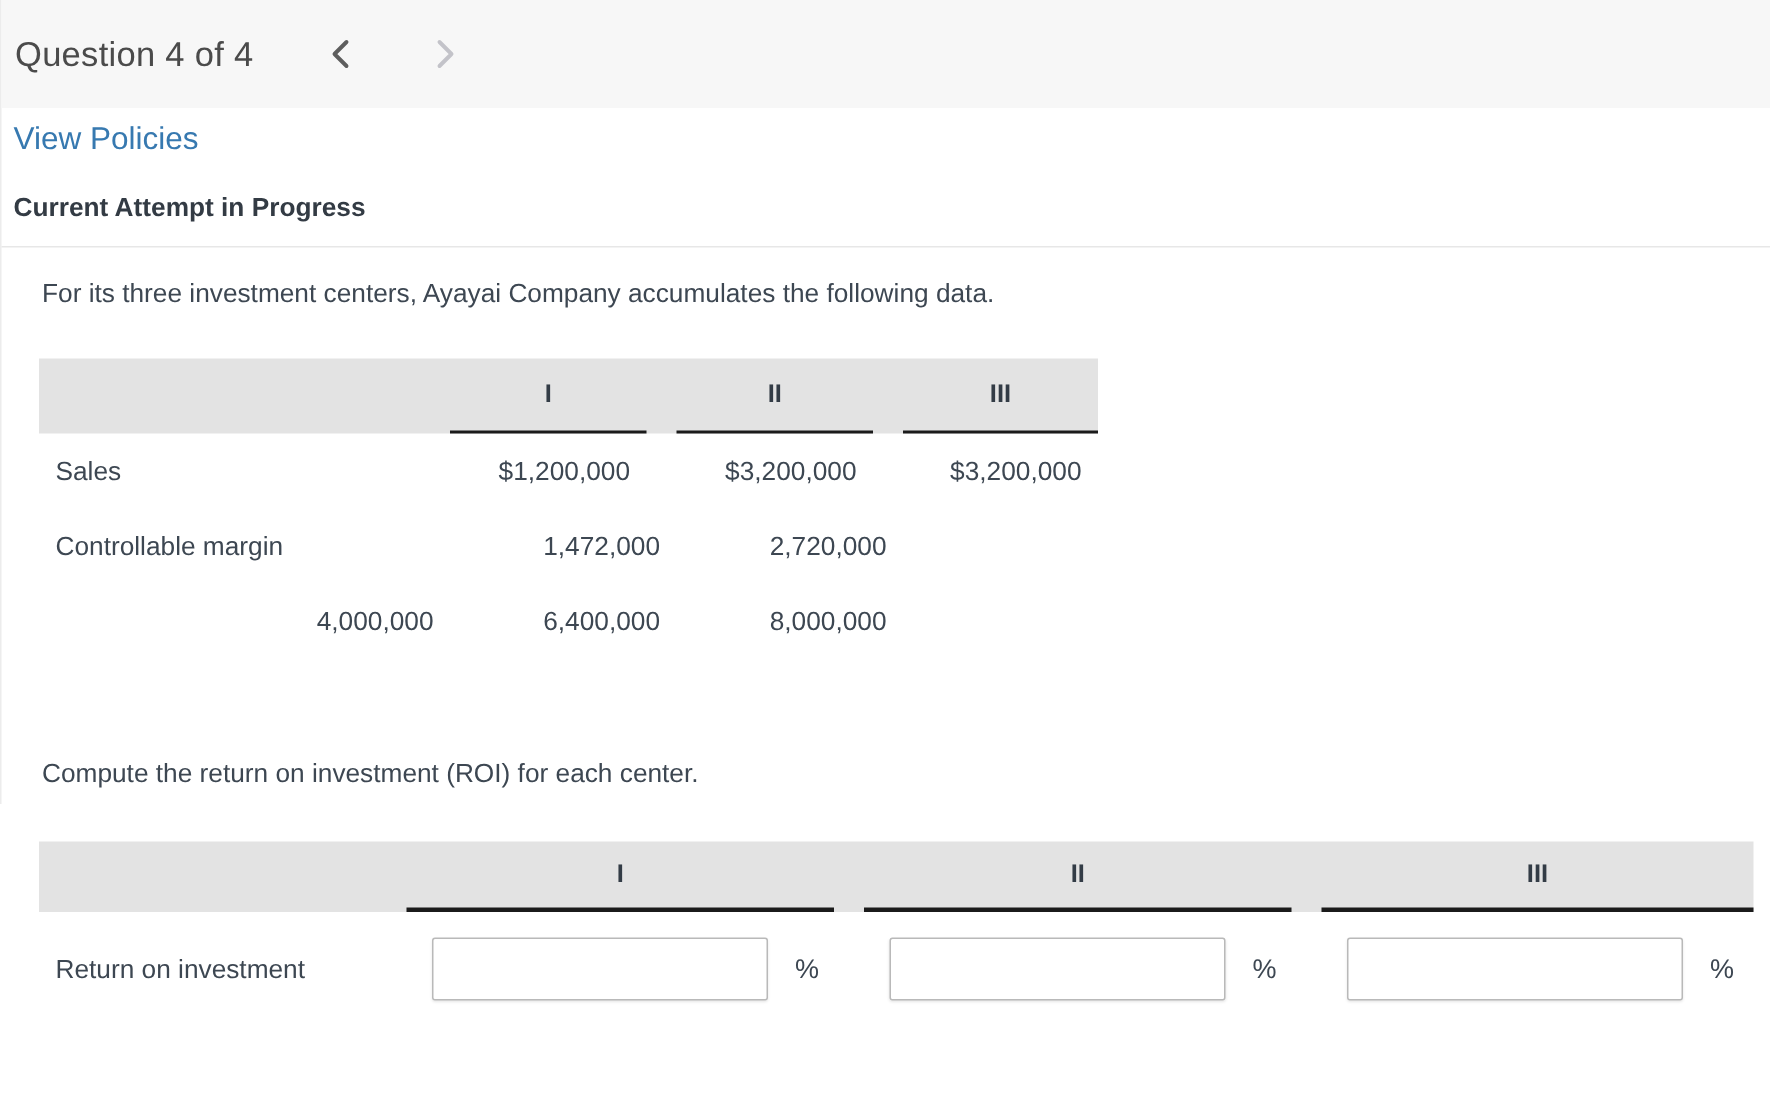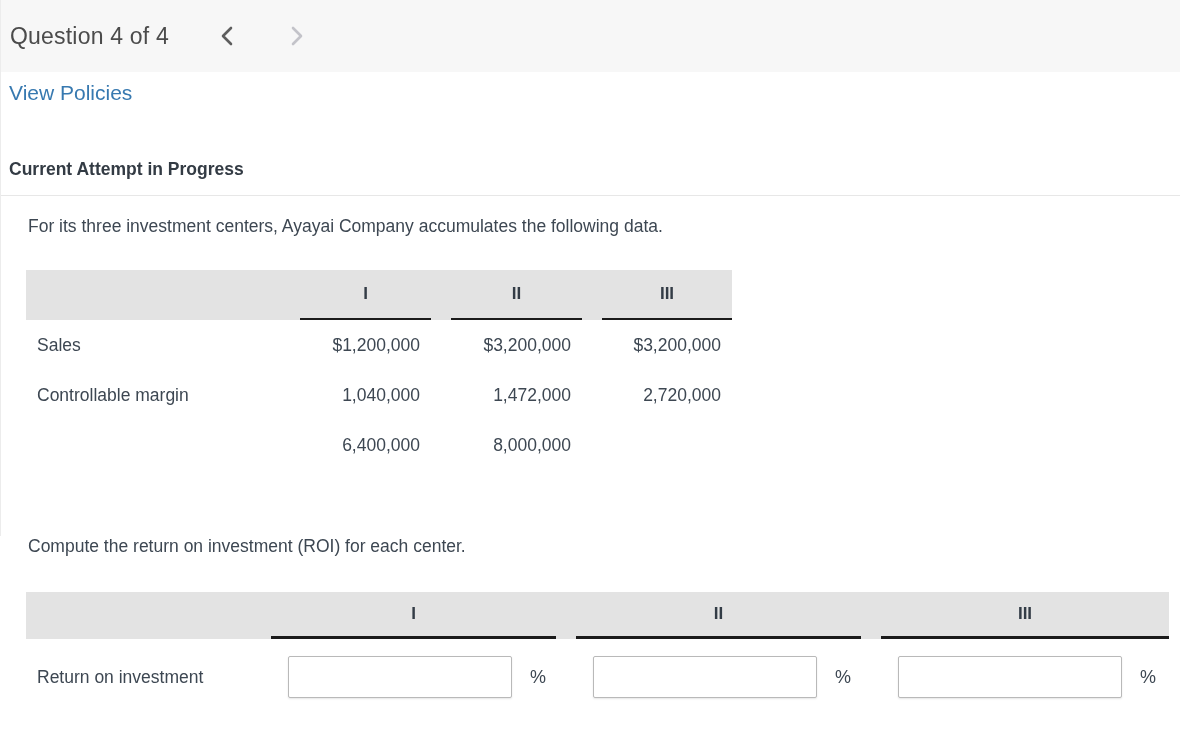--- a/index.html
+++ b/index.html
@@ -10,21 +10,21 @@
   
   .topbar { height:72px; background:#f7f7f7; display:flex; align-items:center; padding-left:9px; }
   .q-title { font-size:23px; color:#4b4b4b; letter-spacing:0.2px; }
   .nav-btn { background:none; border:none; cursor:pointer; display:flex; align-items:center; justify-content:center; width:28px; height:28px; }
   .nav-prev { margin-left:44px; }
   .nav-next { margin-left:42px; }
   .nav-btn svg { display:block; }
 
   
   .view-policies { display:inline-block; margin:9px 0 0 8px; font-size:21px; color:#3779b0; text-decoration:none; cursor:pointer; }
-  .section-heading { margin:54px 0 0 8px; font-size:17.5px; font-weight:bold; color:#333b44; }
+  .section-heading { margin:23px 0 0 8px; font-size:17.5px; font-weight:bold; color:#333b44; }
   .divider { margin-top:15px; border-bottom:1px solid #e7e7e7; width:100%; }
 
   .intro { margin:20px 0 0 27px; font-size:17.5px; color:#3d4752; }
   .prompt { margin:66px 0 0 27px; font-size:17.5px; color:#3d4752; }
 
   
   .table1 { margin:33px 0 0 25px; width:706px; }
   .t1-grid { display:grid; grid-template-columns:274px 131px 20px 131px 20px 130px; }
   .t1-header { background:#e3e3e3; height:50px; }
   .t1-header .colhead { display:flex; align-items:center; justify-content:center; font-size:17px; font-weight:bold; color:#333c46; border-bottom:2px solid #1b1b1b; }
@@ -92,28 +92,28 @@
       <div class="rowlabel">Sales</div>
       <div class="val">$1,200,000</div>
       <div></div>
       <div class="val">$3,200,000</div>
       <div></div>
       <div class="val">$3,200,000</div>
     </div>
 
     <div class="t1-grid t1-row">
       <div class="rowlabel">Controllable margin</div>
-      <div class="val">1,040,000</div>
       <div></div>
       <div class="val">1,472,000</div>
       <div></div>
       <div class="val">2,720,000</div>
     </div>
 
     <div class="t1-grid t1-row">
+      <div class="val">4,000,000</div>
       <div></div>
       <div class="val">6,400,000</div>
       <div></div>
       <div class="val">8,000,000</div>
     </div>
   </div>
 
   
   <div class="prompt">Compute the return on investment (ROI) for each center.</div>
 

